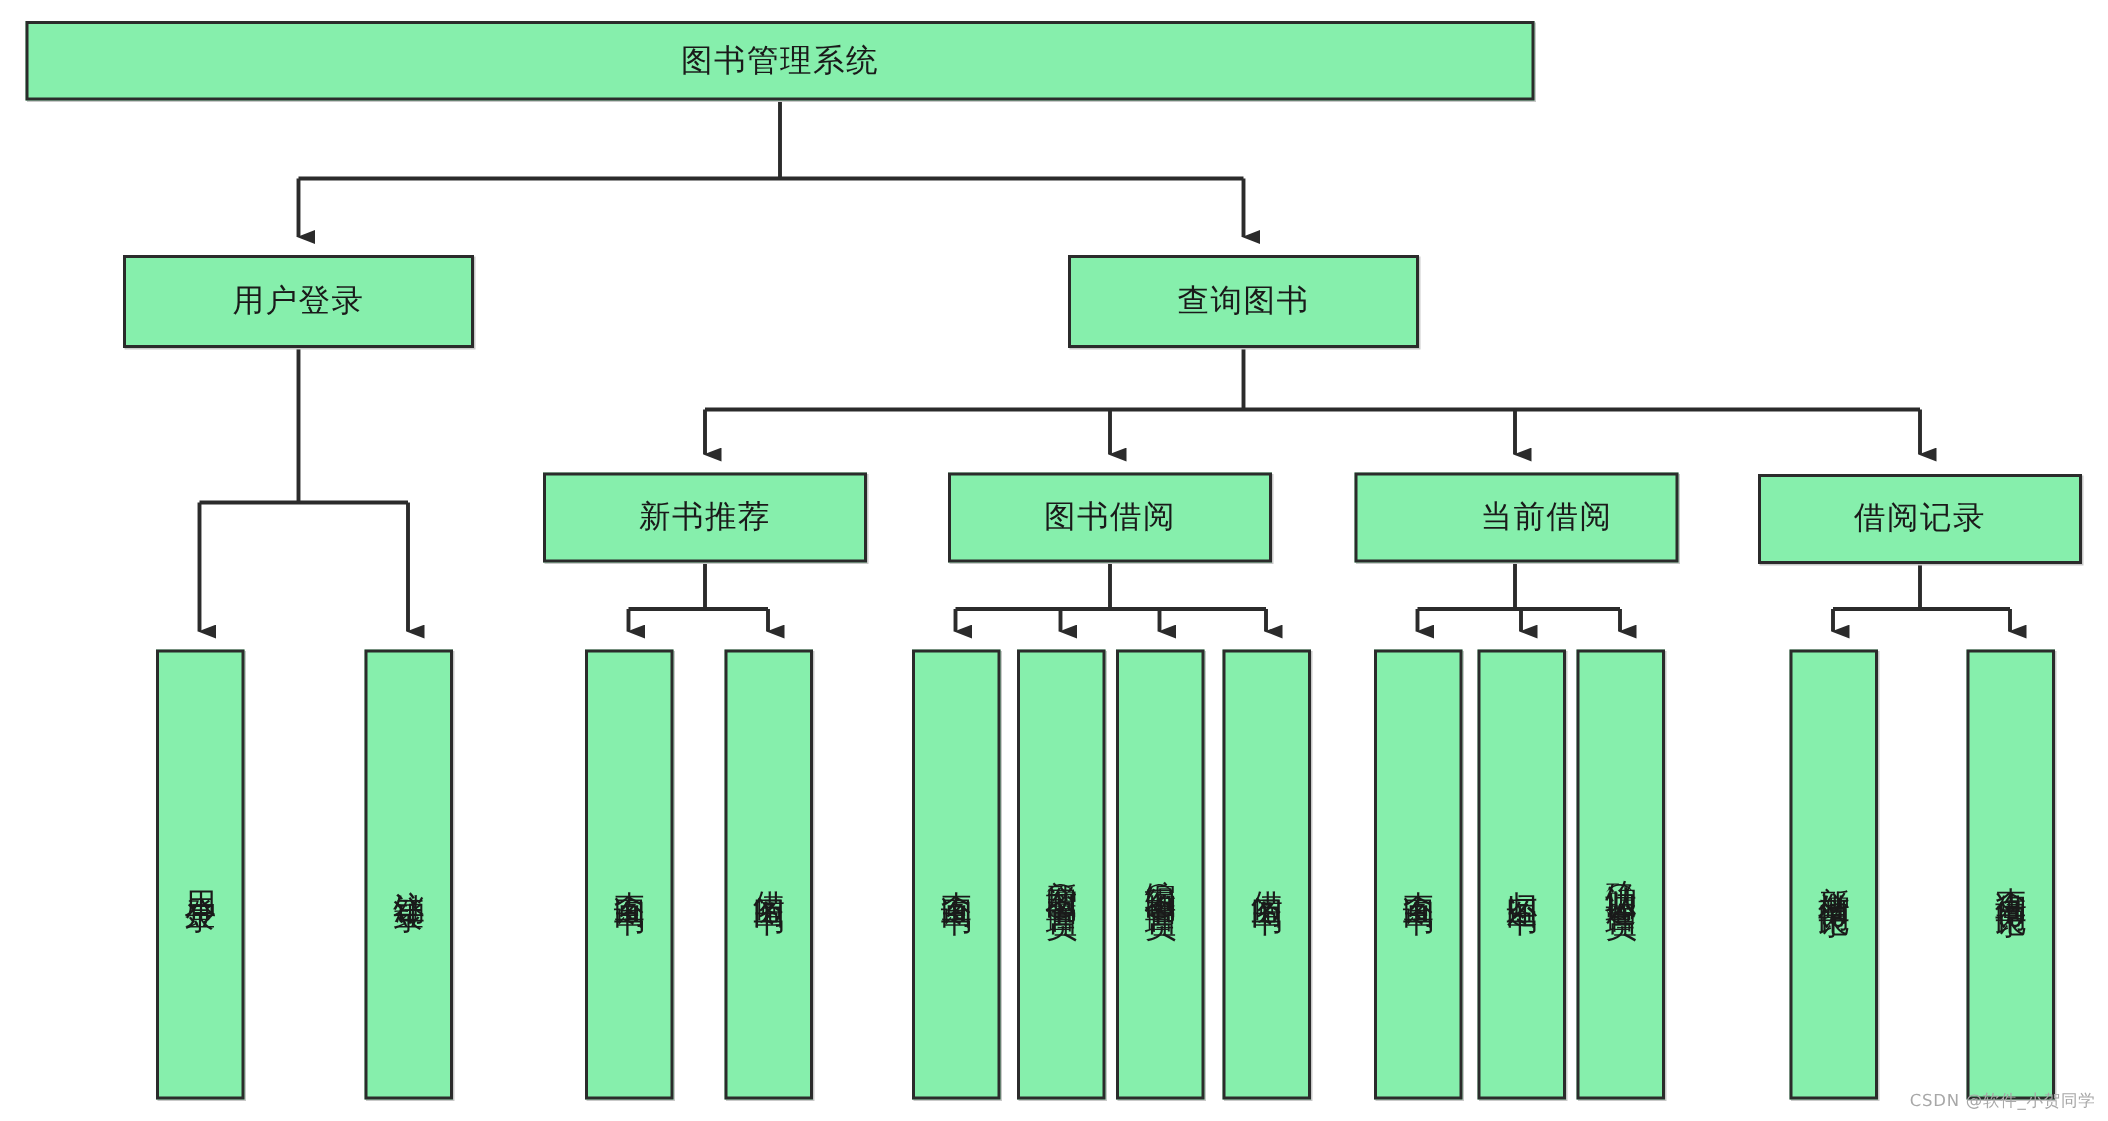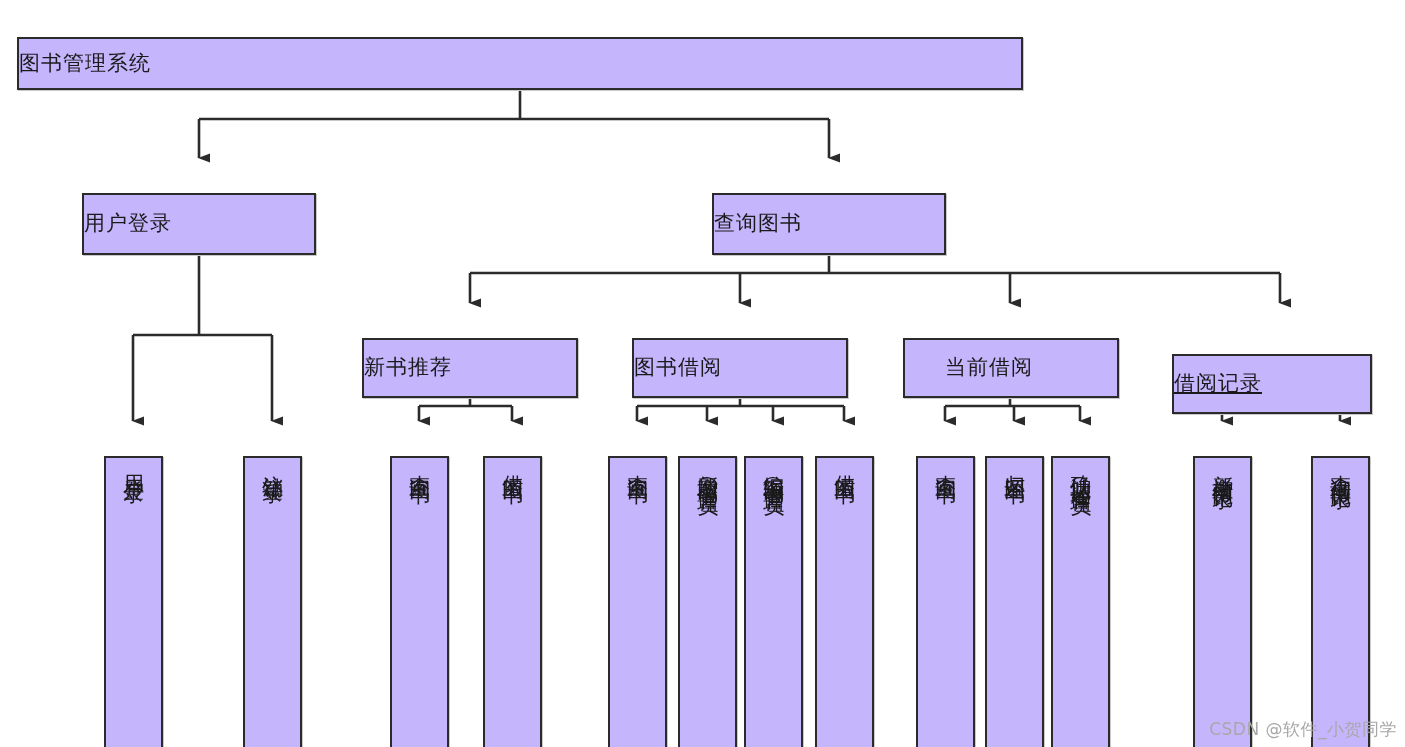--- a/index.html
+++ b/index.html
@@ -23,26 +23,26 @@
     left: 0;
     top: 0;
     width: 1405px;
     height: 747px;
     pointer-events: none;
   }
   .node {
     position: absolute;
     box-sizing: border-box;
     border: 2px solid #2b2b2b;
-    background: #c4b5fd;
+    background: #86efac;
     display: flex;
     align-items: center;
+    justify-content: center;
     color: #1a1a1a;
     box-shadow: 1px 1px 0 #c9c9c9;
-    margin-top: 23px;
   }
   .node-h {
     font-size: 21px;
     letter-spacing: 1px;
     line-height: 1.2;
     white-space: nowrap;
   }
   .node-v {
     writing-mode: vertical-rl;
     text-orientation: upright;
@@ -54,21 +54,21 @@
   }
   .node-v .vtext {
     writing-mode: vertical-rl;
     text-orientation: upright;
     display: block;
   }
   #watermark {
     position: absolute;
     right: 8px;
     bottom: 6px;
-    font-size: 17px;
+    font-size: 11px;
     color: #a8a8a8;
     letter-spacing: 0.5px;
     white-space: nowrap;
     user-select: none;
   }
 </style>
 </head>
 <body>
 
 <div id="canvas">
@@ -137,21 +137,21 @@
 
   <div class="node node-h" style="left:632px; top:315px; width:216px; height:60px;">
     <span>图书借阅</span>
   </div>
   <div class="node node-h" style="left:362px; top:315px; width:216px; height:60px;">
     <span>新书推荐</span>
   </div>
   <div class="node node-h" style="left:903px; top:315px; width:216px; height:60px;padding-left:40px;">
     <span>当前借阅</span>
   </div>
-  <div class="node node-h" style="left:1172px; top:331px; width:200px; height:60px;text-decoration:underline;">
+  <div class="node node-h" style="left:1172px; top:316px; width:216px; height:60px;">
     <span>借阅记录</span>
   </div>
 
   <div class="node node-v" style="left:104px; top:433px; width:59px; height:300px;">
     <span class="vtext">用户登录</span>
   </div>
   <div class="node node-v" style="left:243px; top:433px; width:59px; height:300px;">
     <span class="vtext">注销登录</span>
   </div>
 

